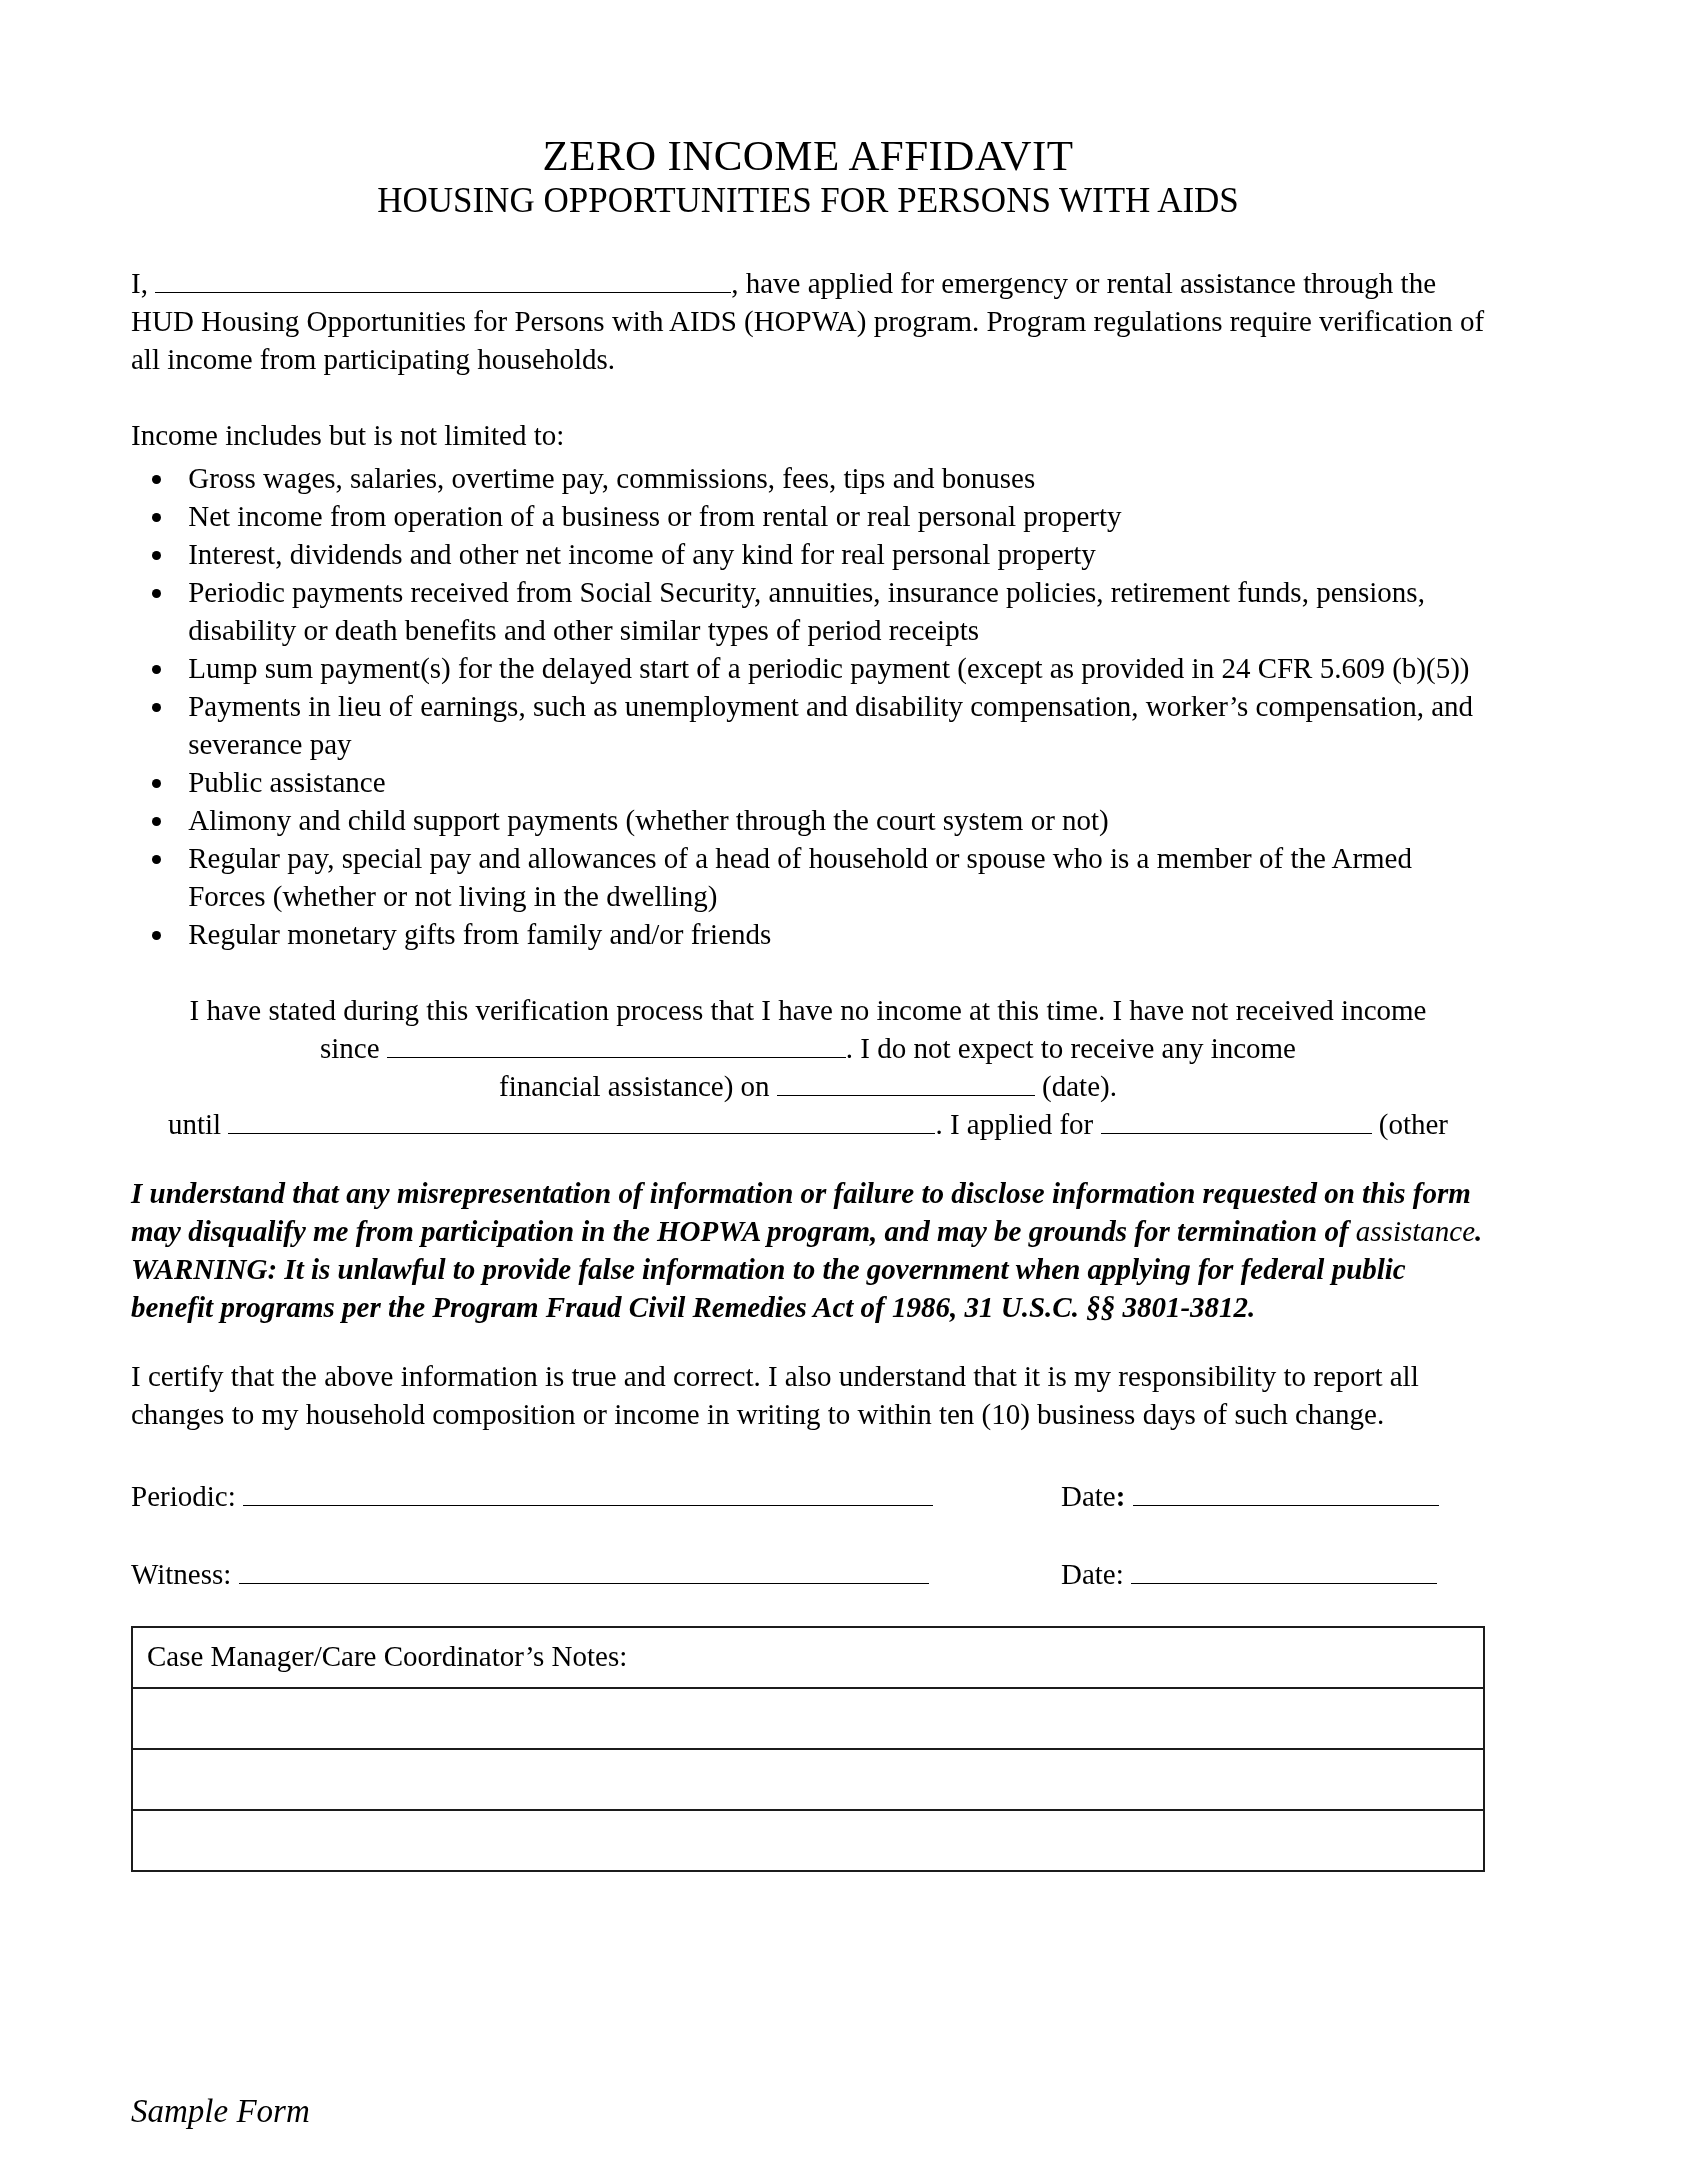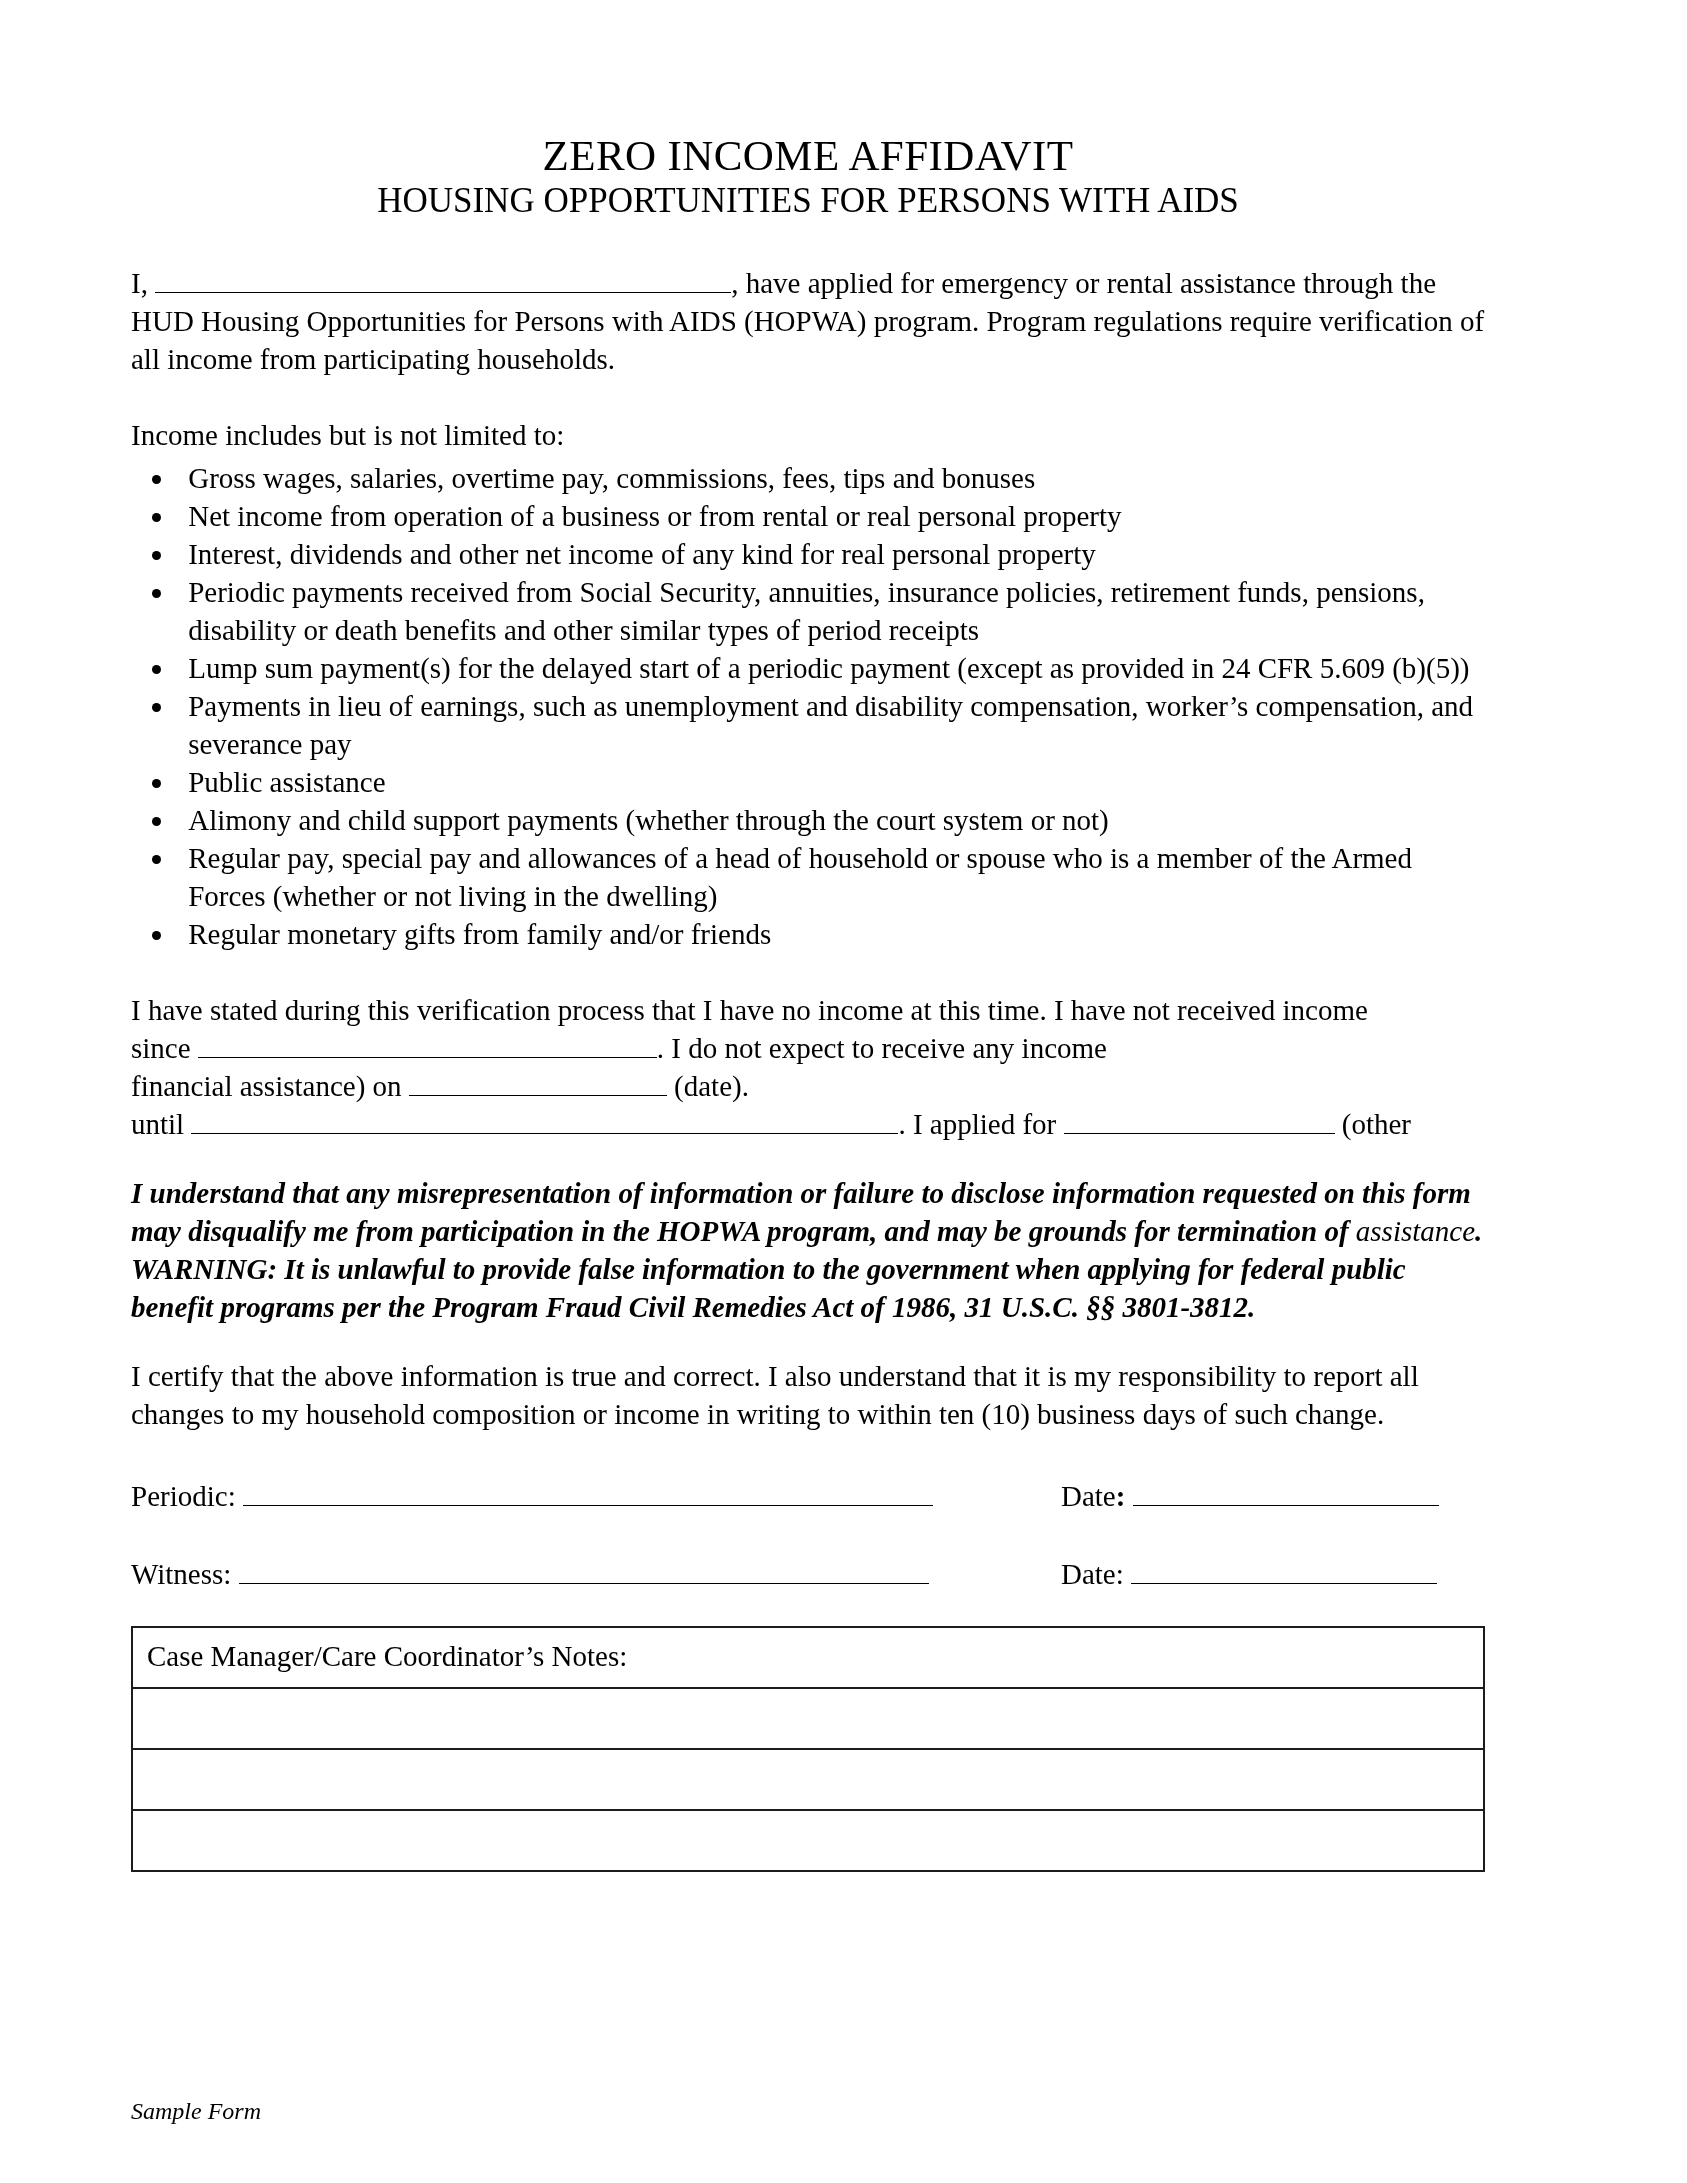--- a/index.html
+++ b/index.html
@@ -31,21 +31,21 @@
   .intro{margin-top:42px;}
   .income-heading{margin-top:38px;}
   ul.income-list{
     margin:5.2px 0 0 0;
     padding-left:45px;
   }
   ul.income-list li{
     padding-left:12.2px;
     margin:0;
   }
-  .statement{margin-top:38px;}
+  .statement{margin-top:38px;text-align:center;}
   .statement .line{white-space:nowrap;}
   .warning{
     margin-top:31px;
     font-weight:bold;
     font-style:italic;
   }
   .warning .normal-it{font-weight:normal;}
   .certify{margin-top:31px;}
   .blank{
     display:inline-block;
@@ -81,21 +81,21 @@
     height:59px;
     border-top:2.6px solid #1c1c1c;
   }
   .footer{
     position:absolute;
     left:131px;
     bottom:54px;
     width:1354px;
     display:flex;
     font-style:italic;
-    font-size:24px;
+    font-size:33px;
   }
   .footer .f-left{flex:1;text-align:left;}
   .footer .f-center{flex:1;text-align:center;}
   .footer .f-right{flex:1;text-align:right;}
 </style>
 </head>
 <body>
 
 <div class="page">
   <div class="content">

